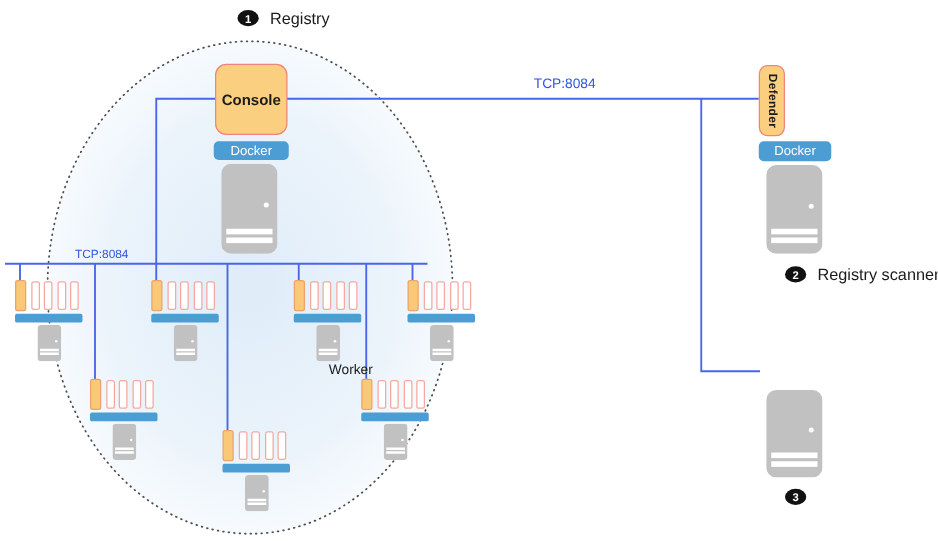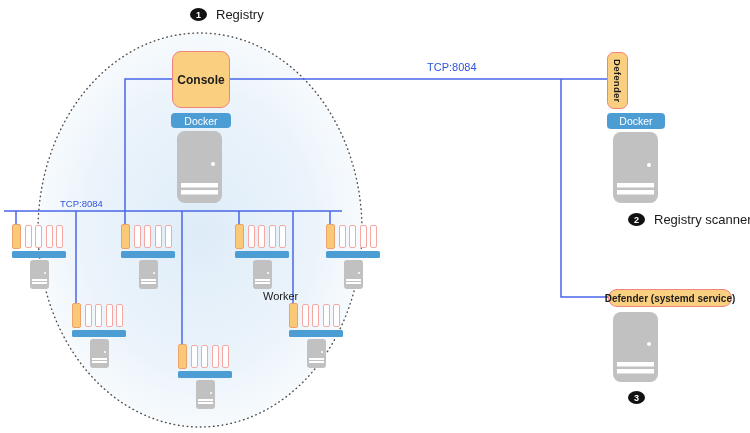--- a/index.html
+++ b/index.html
@@ -205,19 +205,18 @@
   <div class="worker-caption" style="left:263px;top:290px;">Worker</div>
 
   <div class="defender-vert" style="left:607px;top:52px;">Defender</div>
   <div class="docker-badge" style="left:607px;top:113px;width:58px;height:16px;">Docker</div>
   <div class="srv srv-lg" style="left:613px;top:132px;height:71px;"></div>
   <div class="caption" style="left:628px;top:212px;">
     <span class="numbadge">2</span>
     <span>Registry scanner</span>
   </div>
 
-  <div class="defender-pill" style="left:608px;top:289px;">Defender (systemd service)</div>
   <div class="srv srv-lg" style="left:613px;top:312px;height:70px;"></div>
   <div class="caption" style="left:628px;top:391px;">
     <span class="numbadge">3</span>
   </div>
 
 </div>
 
 </body></html>

